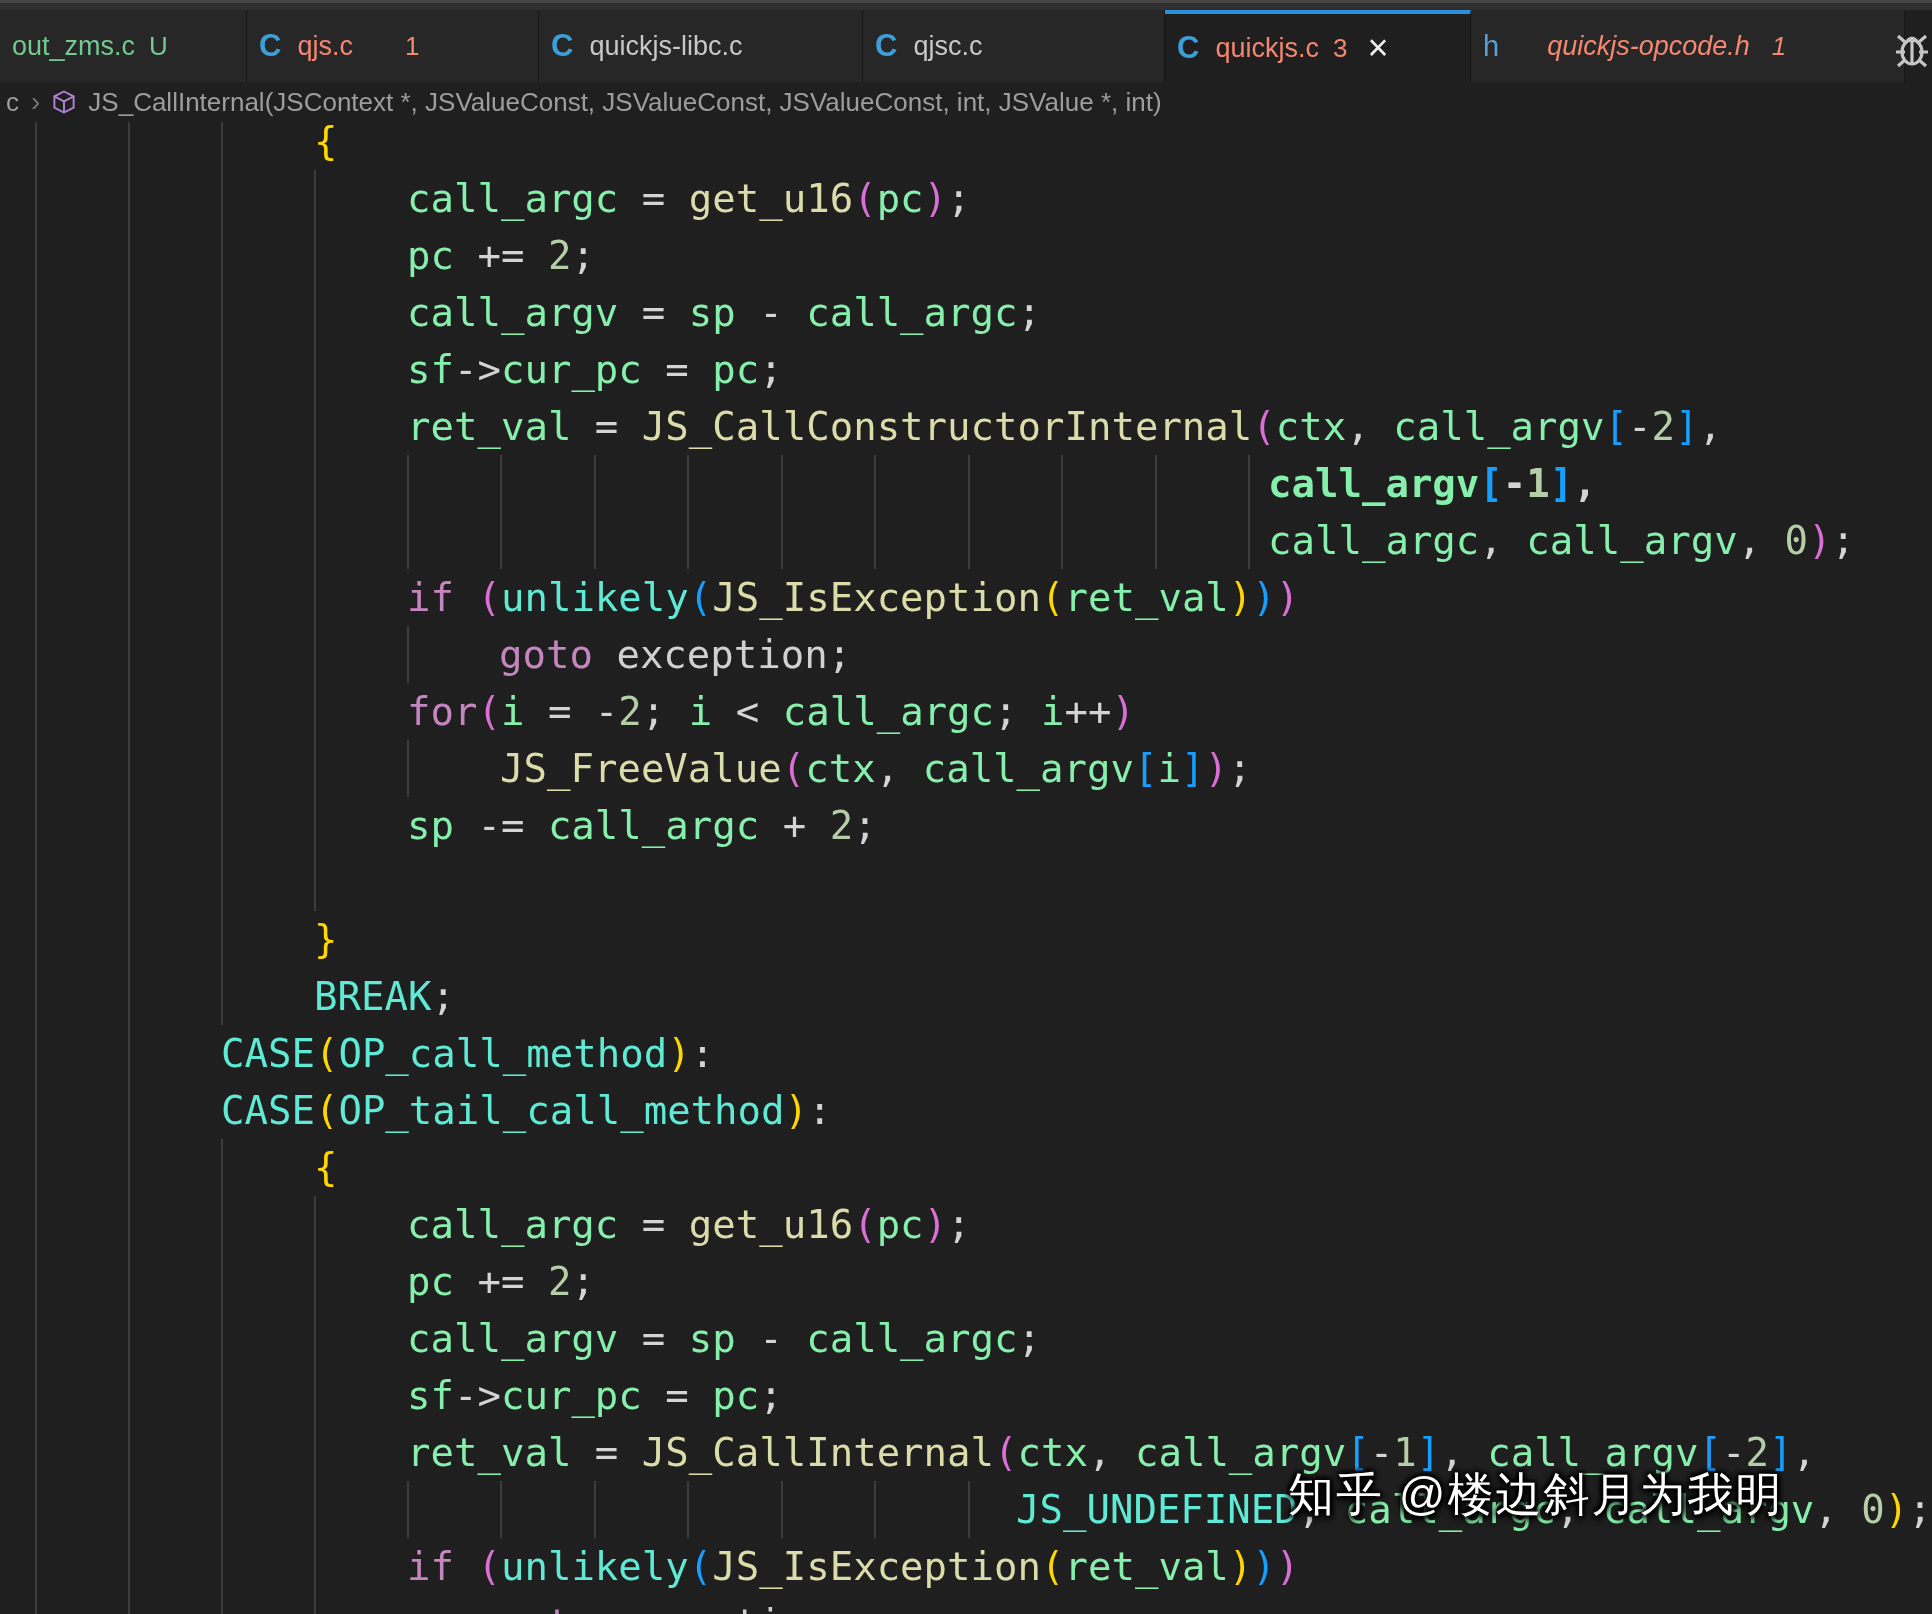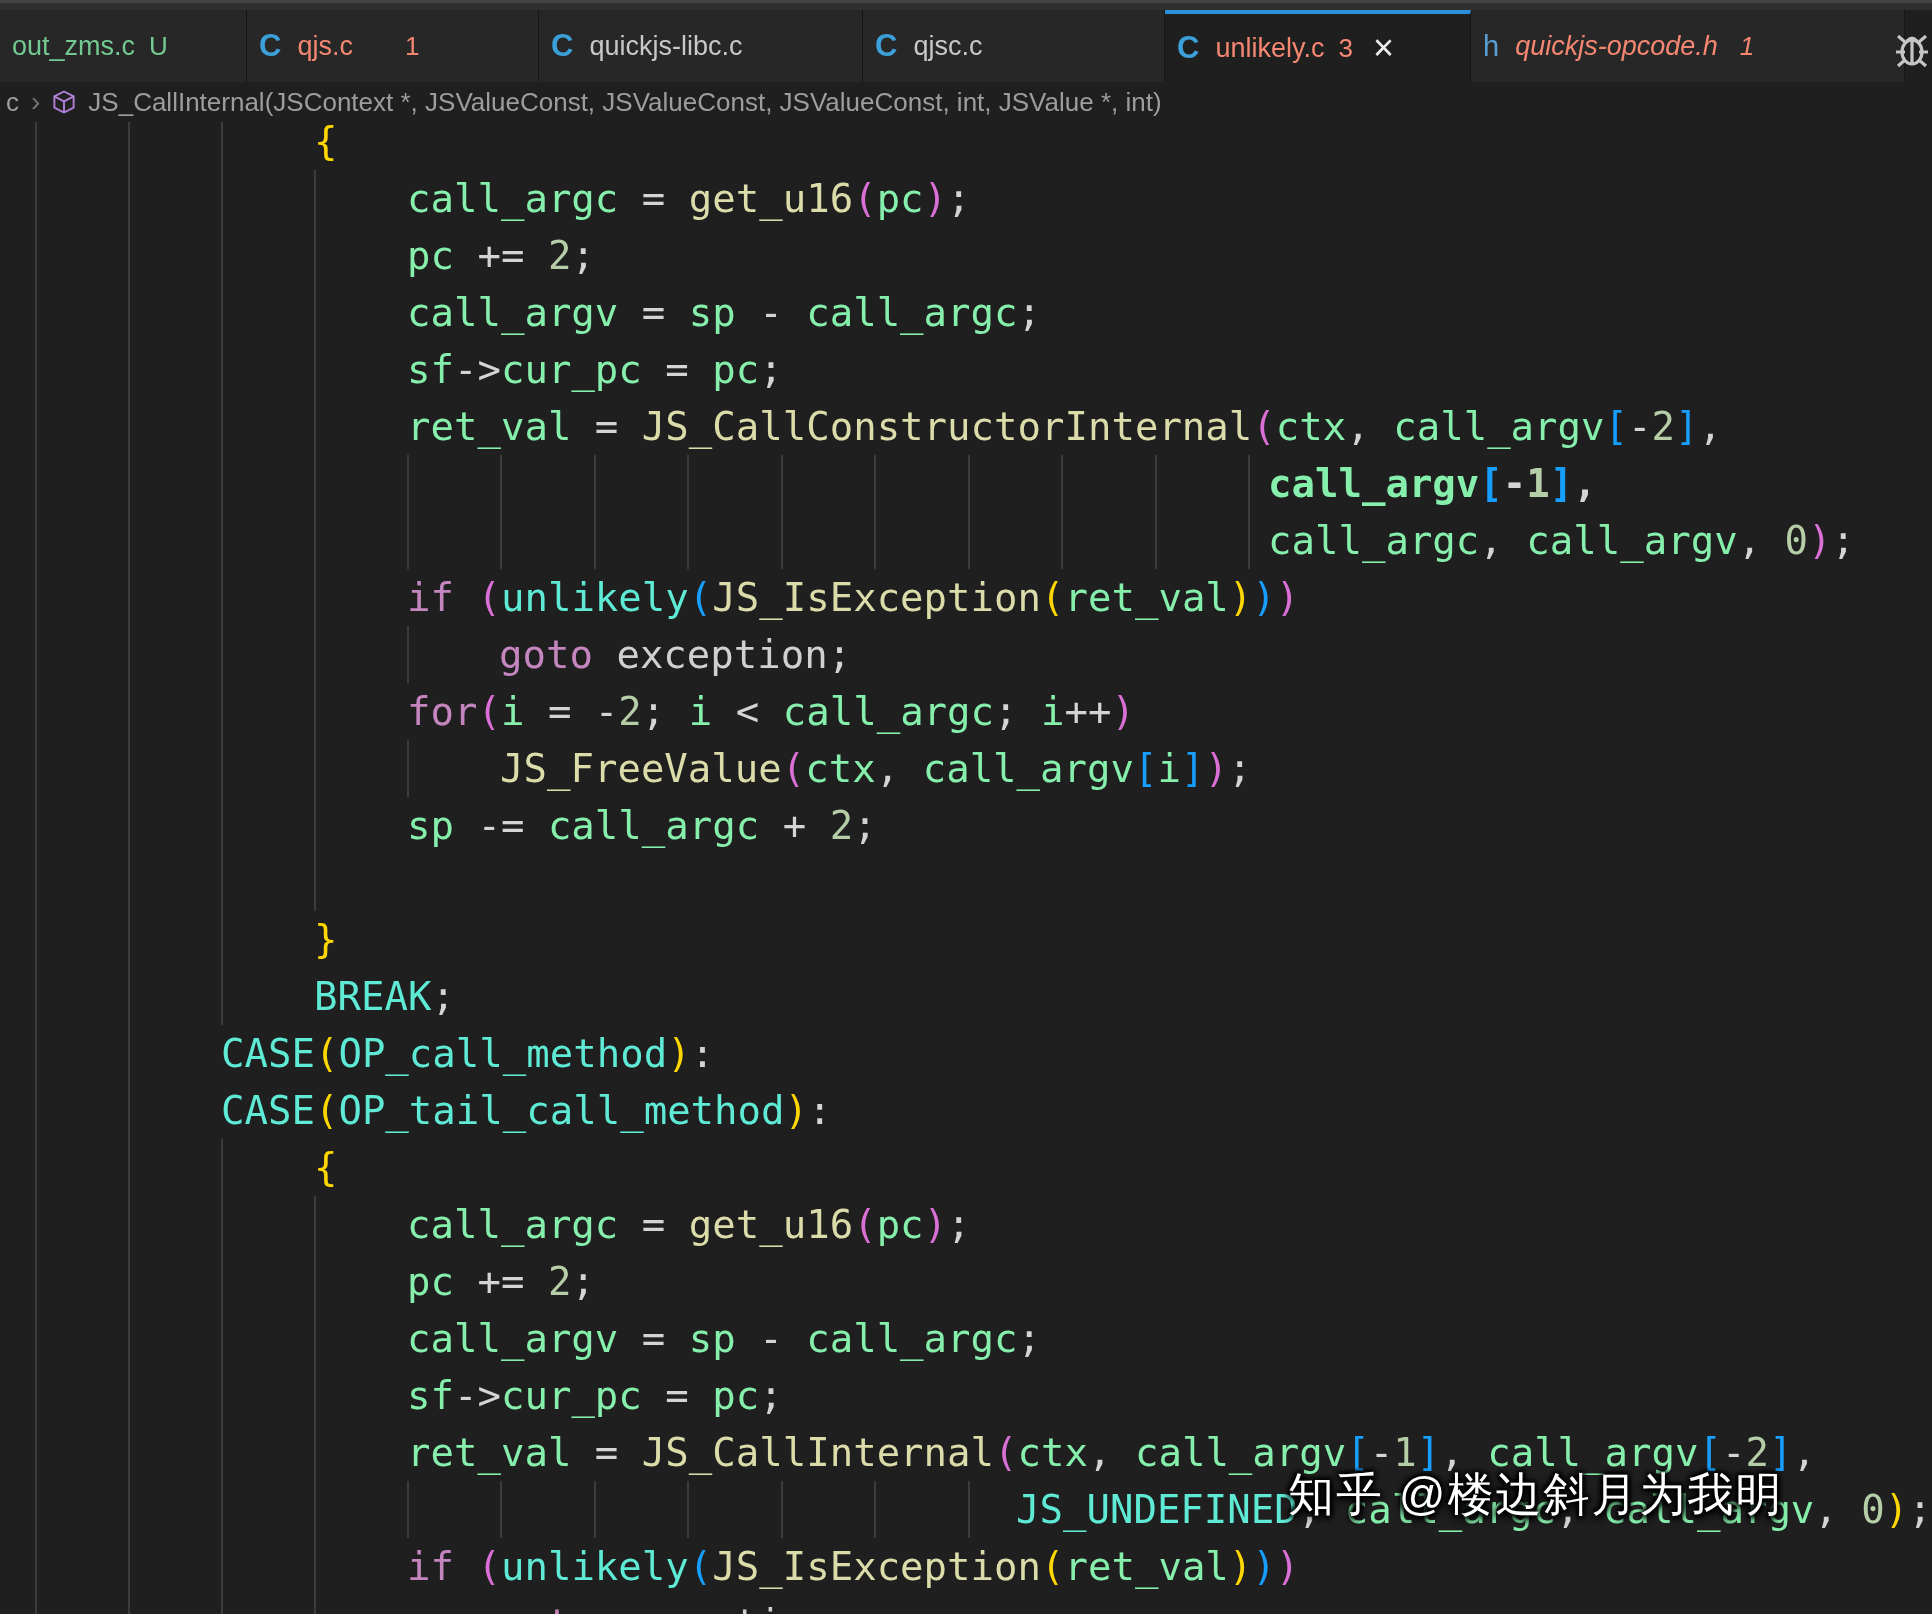--- a/index.html
+++ b/index.html
@@ -69,27 +69,27 @@
     <div class="tab" style="width: 324px;">
       <span class="ficon" style="color: rgb(59, 159, 216);">C</span>
       <span class="tname" style="color: rgb(200, 200, 200);">quickjs-libc.c</span>
     </div>
     <div class="tab" style="width: 302px;">
       <span class="ficon" style="color: rgb(59, 159, 216);">C</span>
       <span class="tname" style="color: rgb(200, 200, 200);">qjsc.c</span>
     </div>
     <div class="tab active" style="width: 306px;">
       <span class="ficon" style="color: rgb(59, 159, 216);">C</span>
-      <span class="tname" style="color: rgb(244, 135, 113);">unlikely.c</span>
+      <span class="tname" style="color: rgb(244, 135, 113);">quickjs.c</span>
       <span class="badge" style="color: rgb(244, 135, 113); margin-left: 14px;">3</span>
       <span class="closex">×</span>
     </div>
     <div class="tab italic" style="width: 434px;">
       <span class="ficon" style="color: rgb(90, 159, 212); font-weight: normal; font-size: 29px;">h</span>
-      <span class="tname" style="color: rgb(244, 135, 113);">quickjs-opcode.h</span>
+      <span class="tname" style="color: rgb(244, 135, 113); margin-left: 32px;">quickjs-opcode.h</span>
       <span class="badge" style="color: rgb(244, 135, 113); margin-left: 22px;">1</span>
     </div>
   </div>
 
 <div id="runbar">
   <svg width="52" height="48" viewBox="0 0 26 24" fill="none" stroke="#C5C5C5" stroke-width="1.6">
     <ellipse cx="11" cy="14" rx="5" ry="6"></ellipse>
     <path d="M11 8 L11 20"></path>
     <path d="M7.5 9 L4 6 M7.5 14 L3 14 M7.5 18 L4 21"></path>
     <path d="M14.5 9 L18 6 M14.5 14 L19 14 M14.5 18 L18 21"></path>

